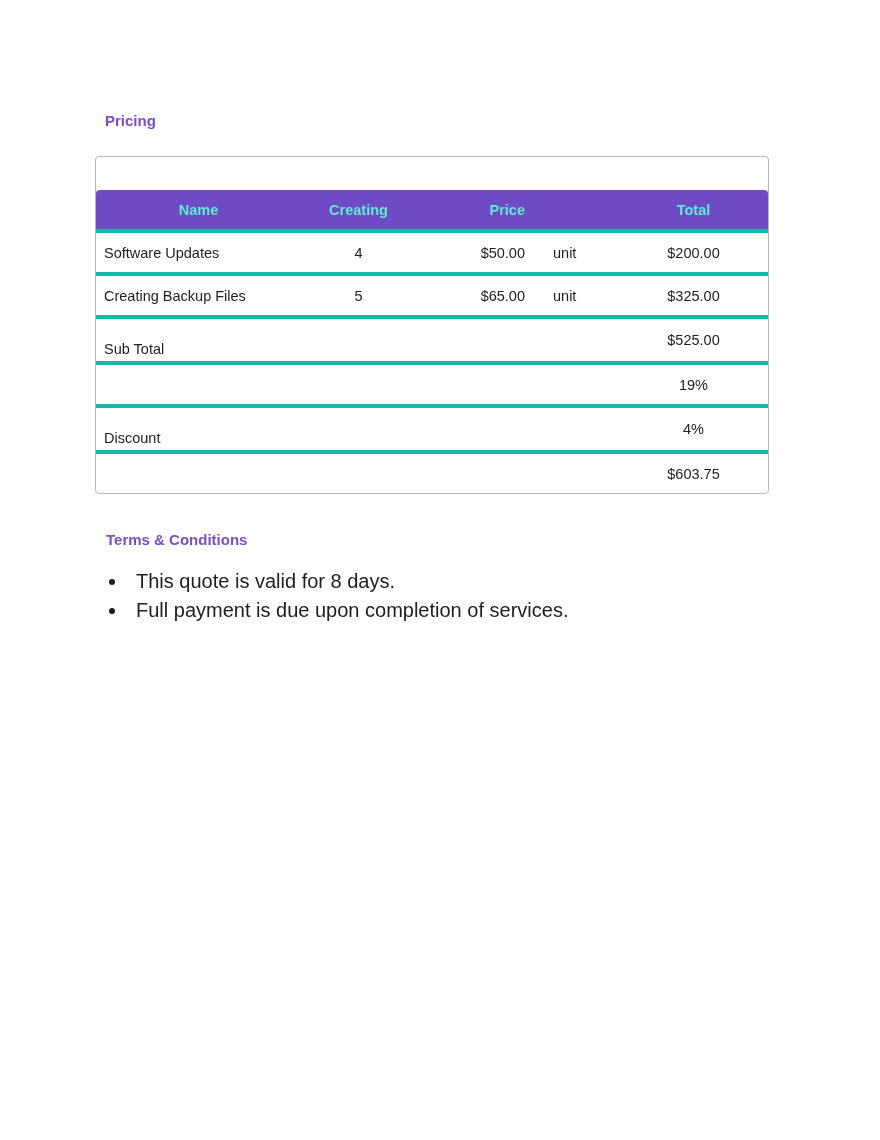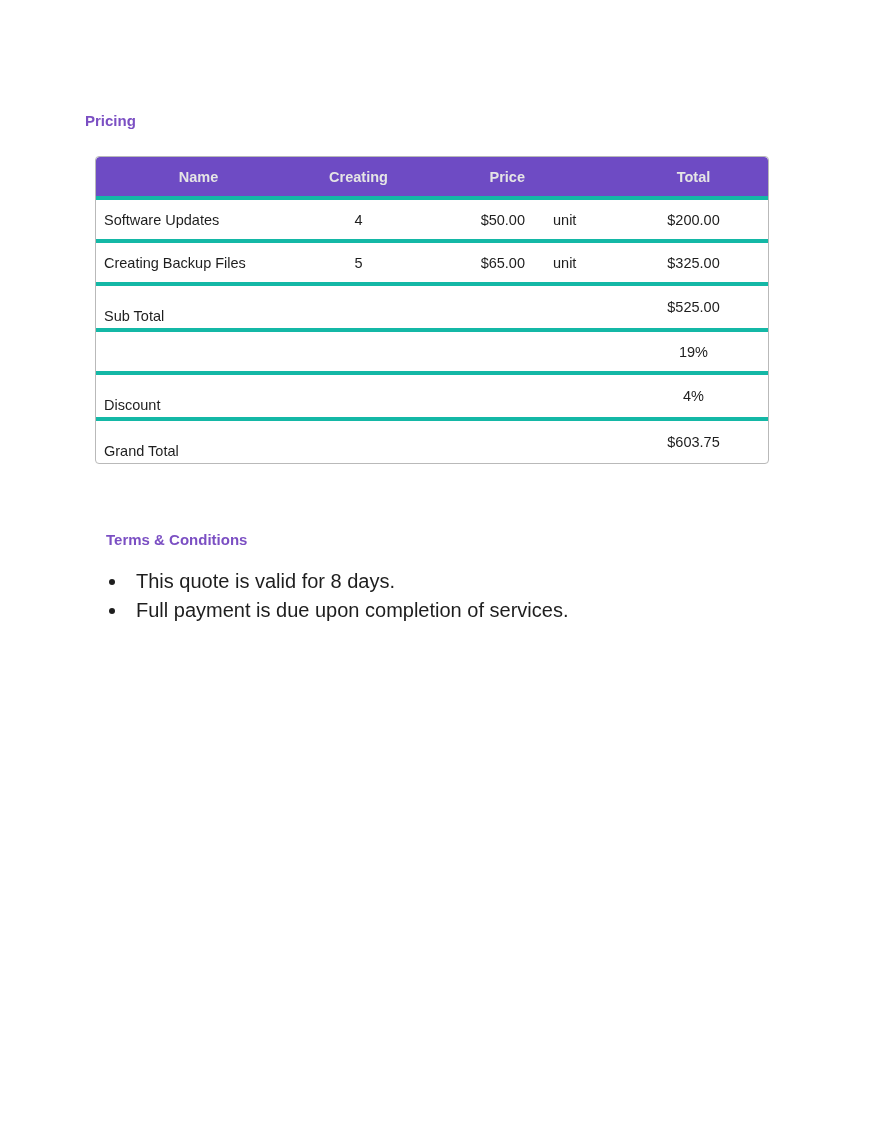--- a/index.html
+++ b/index.html
@@ -17,21 +17,21 @@
     width: 880px;
     height: 1140px;
   }
   .section-heading {
     font-size: 15px;
     font-weight: bold;
     color: #7b4fc3;
   }
   #pricing-heading {
     position: absolute;
-    left: 85px;
+    left: 105px;
     top: 112px;
   }
   .pricing-table {
     position: absolute;
     left: 95px;
     top: 156px;
     width: 674px;
     border: 1px solid #b9b9b9;
     border-radius: 4px;
     overflow: hidden;
@@ -44,22 +44,23 @@
     min-height: 43px;
     border-top: 4px solid #14b8a6;
     font-size: 14.5px;
     color: #1e1e1e;
   }
   .trow.header {
     background: #6e4bc4;
     border-top: none;
     min-height: 39px;
     font-weight: bold;
-    color: #e5e5e5;
+    color: #5eead4;
     border-radius: 4px 4px 0 0;
+    margin-top: 33px;
   }
   .cell { padding: 4px 6px; }
   .cell.name { text-align: left; padding-left: 8px; }
   .trow.header .cell.name { text-align: center; padding-left: 6px; }
   .cell.qty { text-align: center; }
   .cell.price { text-align: right; }
   .cell.unit { text-align: left; padding-left: 22px; }
   .cell.total { text-align: center; }
   .summary-label { grid-column: 1; margin-top: 18px; }
   .summary-value { grid-column: 5; text-align: center; }
@@ -123,21 +124,20 @@
     <div class="trow">
       <div class="cell total summary-value">19%</div>
     </div>
 
     <div class="trow">
       <div class="cell name summary-label">Discount</div>
       <div class="cell total summary-value">4%</div>
     </div>
 
     <div class="trow">
-      <div class="cell name summary-label">Grand Total</div>
       <div class="cell total summary-value">$603.75</div>
     </div>
 
   </div>
 
   <div id="terms-heading" class="section-heading">Terms &amp; Conditions</div>
 
   <ul class="terms-list">
     <li>This quote is valid for 8 days.</li>
     <li>Full payment is due upon completion of services.</li>

